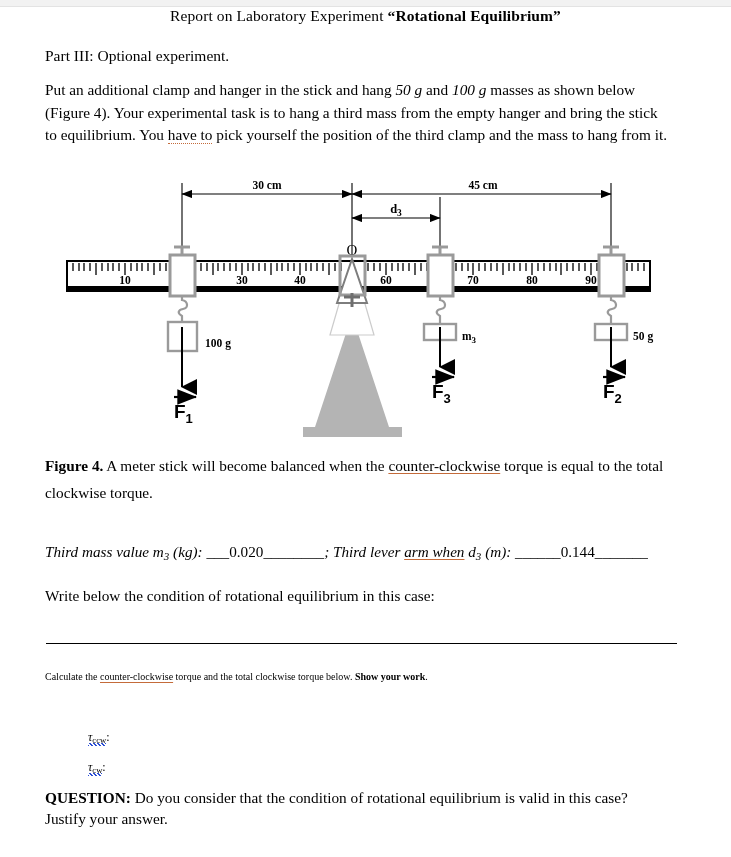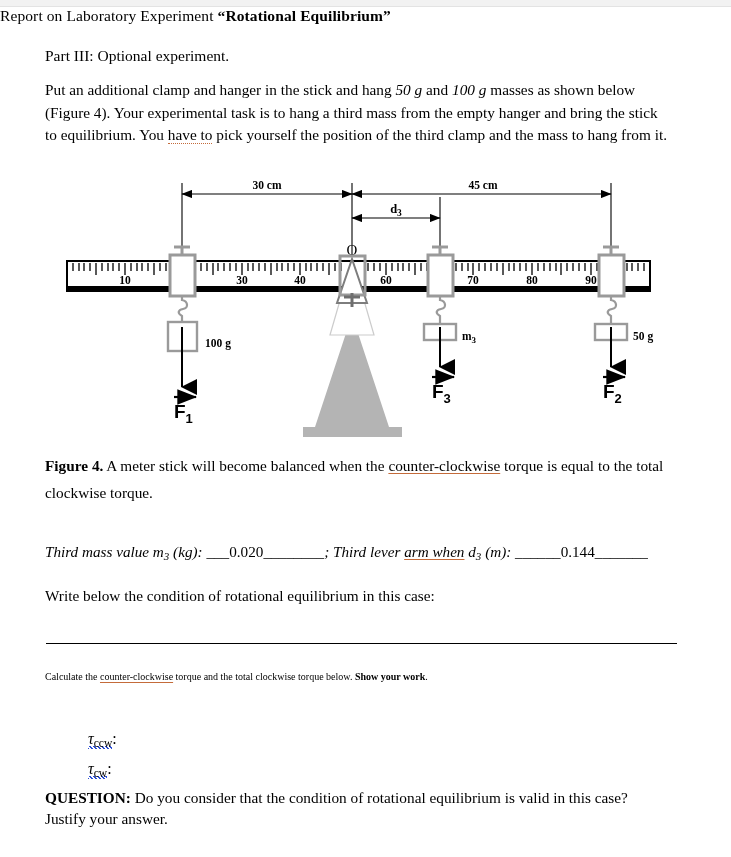--- a/index.html
+++ b/index.html
@@ -20,20 +20,21 @@
     border-bottom: 1px solid #e3e3e3;
   }
   .page {
     position: absolute;
     top: 0; left: 0;
     width: 731px; height: 857px;
   }
   .doc-title {
     position: absolute;
     top: 7px; left: 0; width: 731px;
+    text-align: center;
     font-size: 15.5px;
     letter-spacing: 0.1px;
   }
   .doc-title b { font-weight: bold; }
 
   .part-head {
     position: absolute;
     left: 45px; top: 47px;
     font-size: 15.5px;
     font-weight: normal;
@@ -104,21 +105,21 @@
     left: 45px; top: 663px;
     width: 620px;
     font-size: 10px;
     line-height: 27px;
   }
   .calc b { font-weight: bold; }
 
   .tau {
     position: absolute;
     left: 88px;
-    font-size: 16px;
+    font-size: 12px;
     font-style: italic;
     text-align: right;
   }
   .tau .wav {
     border-bottom: 2px solid transparent;
     background-image:
       repeating-linear-gradient(45deg, #2b4ed6 0 1.2px, transparent 1.2px 2.4px);
     background-repeat: repeat-x;
     background-size: 4px 3px;
     background-position: 0 100%;

